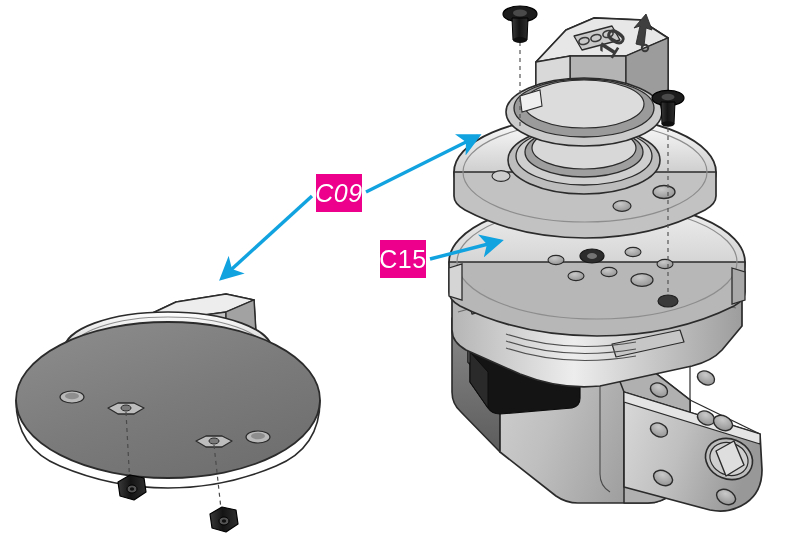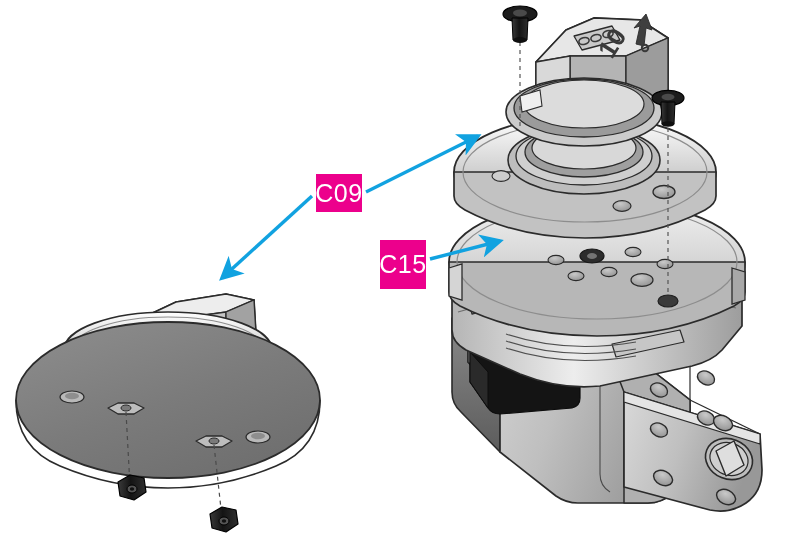--- a/index.html
+++ b/index.html
@@ -31,21 +31,21 @@
     color: #ffffff;
     font-family: "Liberation Sans", sans-serif;
     font-size: 25px;
     font-weight: 400;
     letter-spacing: 0.5px;
     line-height: 1;
     user-select: none;
   }
   #callout-c09 {
     left: 316px; top: 174px;
-    width: 46px; height: 38px;
+    width: 46px; height: 38px; font-style: italic;
   }
   #callout-c15 {
     left: 380px; top: 240px;
     width: 46px; height: 38px;
   }
 </style>
 </head>
 <body>
 
 <div id="stage" style="background: rgb(255, 255, 255);">
@@ -292,17 +292,17 @@
       <line x1="366" y1="192" x2="478" y2="136" stroke="#11a2e0" stroke-width="3.4" marker-end="url(#arrowHead)"></line>
       <line x1="312" y1="196" x2="222" y2="278" stroke="#11a2e0" stroke-width="3.4" marker-end="url(#arrowHead)"></line>
       <line x1="430" y1="259" x2="500" y2="241" stroke="#11a2e0" stroke-width="3.4" marker-end="url(#arrowHead)"></line>
     </g>
   </svg>
 
   <div class="callout" id="callout-c09" style="left: 316px; top: 174px; width: 46px; height: 38px; background: rgb(236, 0, 140); color: rgb(255, 255, 255);">
     <span>C09</span>
   </div>
 
-  <div class="callout" id="callout-c15" style="left: 380px; top: 240px; width: 46px; height: 49px; background: rgb(236, 0, 140); color: rgb(255, 255, 255);">
+  <div class="callout" id="callout-c15" style="left: 380px; top: 240px; width: 46px; height: 38px; background: rgb(236, 0, 140); color: rgb(255, 255, 255);">
     <span>C15</span>
   </div>
 
 </div>
 
 </body></html>

